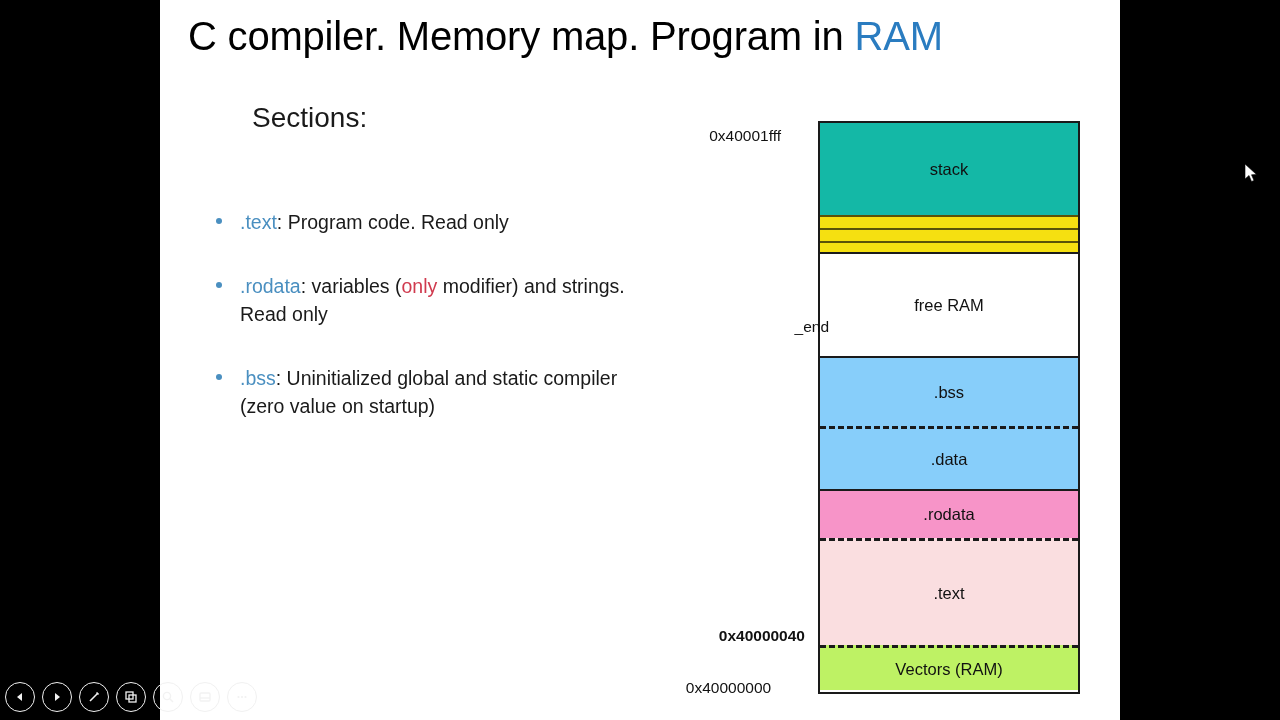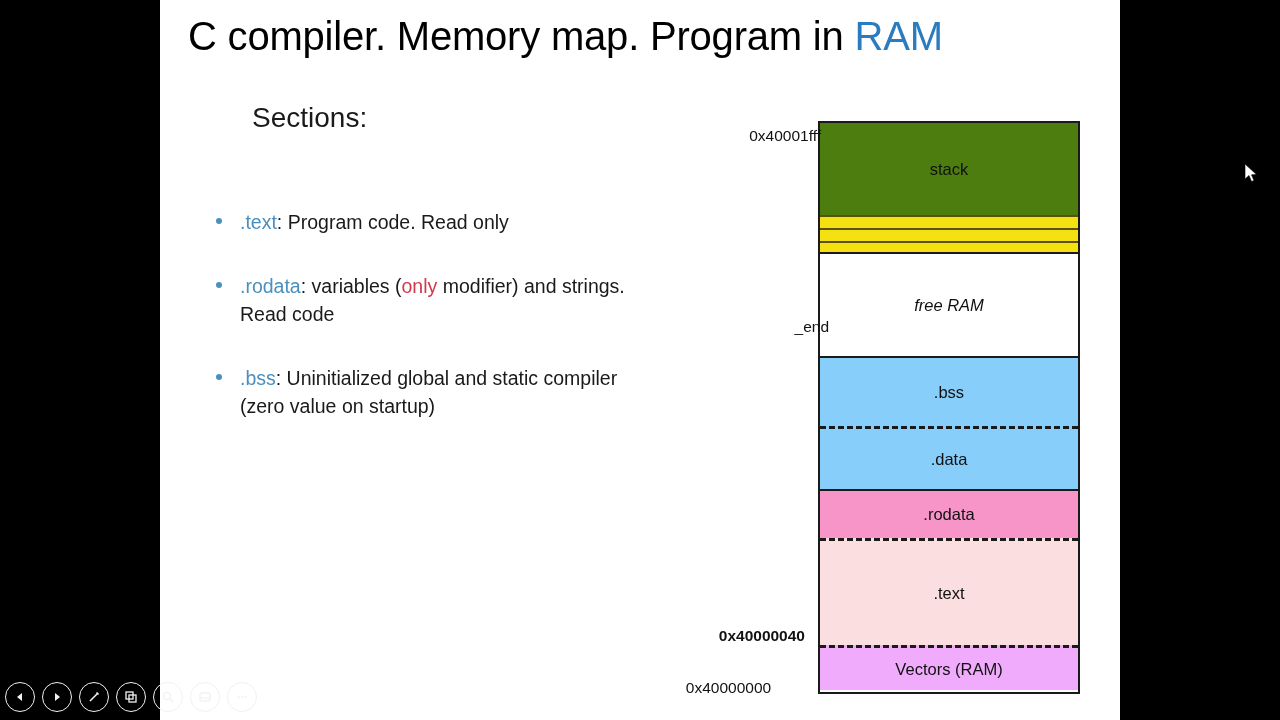--- a/index.html
+++ b/index.html
@@ -137,67 +137,67 @@
 
     <div id="bullets">
 
       <div class="bullet-row">
         <span class="bullet-dot"></span>
         <span class="sec-name">.text</span><span>: Program code. Read only</span>
       </div>
 
       <div class="bullet-row">
         <span class="bullet-dot"></span>
-        <span class="sec-name">.rodata</span><span>: variables (</span><span class="const-kw">only</span><span> modifier) and strings.</span><br><span>Read code</span>
+        <span class="sec-name">.rodata</span><span>: variables (</span><span class="const-kw">only</span><span> modifier) and strings.</span><br><span>Read only</span>
       </div>
 
 
       <div class="bullet-row">
         <span class="bullet-dot"></span>
         <span class="sec-name">.bss</span><span>: Uninitialized global and static compiler</span><br><span>(zero value on startup)</span>
       </div>
 
     </div>
 
     <div id="memmap">
 
-      <div class="mblock" id="blk-stack" style="height:92px;background:#4d7c0f;">
+      <div class="mblock" id="blk-stack" style="height:92px;background:#14b8a6;">
         <span>stack</span>
       </div>
       <div class="mblock" id="blk-s1" style="height:13px;background:#f5e011;border-top:2px solid #5a5208;"></div>
       <div class="mblock" id="blk-s2" style="height:13px;background:#f5e011;border-top:2px solid #5a5208;"></div>
       <div class="mblock" id="blk-s3" style="height:13px;background:#f5e011;border-top:2px solid #5a5208;border-bottom:2.5px solid #1a1a1a;"></div>
 
-      <div class="mblock" id="blk-free" style="height:104px;background:#ffffff;border-bottom:2.5px solid #1a1a1a;font-style:italic;">
+      <div class="mblock" id="blk-free" style="height:104px;background:#ffffff;border-bottom:2.5px solid #1a1a1a;">
         <span>free RAM</span>
       </div>
 
       <div class="mblock" id="blk-bss" style="height:68px;background:#87cefa;">
         <span>.bss</span>
       </div>
 
       <div class="mblock" id="blk-data" style="height:65px;background:#87cefa;border-top:3px dashed #1a1a1a;border-bottom:2.5px solid #1a1a1a;">
         <span>.data</span>
       </div>
 
       <div class="mblock" id="blk-rodata" style="height:47px;background:#f794c8;">
         <span>.rodata</span>
       </div>
 
       <div class="mblock" id="blk-text" style="height:107px;background:#fadee0;border-top:3px dashed #1a1a1a;">
         <span>.text</span>
       </div>
 
-      <div class="mblock" id="blk-vectors" style="height:45px;background:#f0abfc;border-top:3px dashed #1a1a1a;">
+      <div class="mblock" id="blk-vectors" style="height:45px;background:#bef264;border-top:3px dashed #1a1a1a;">
         <span>Vectors (RAM)</span>
       </div>
 
     </div>
 
-    <div class="addr" style="left:516px; top:127px; width:145px;text-align:right;">0x40001fff</div>
+    <div class="addr" style="left:476px; top:127px; width:145px;text-align:right;">0x40001fff</div>
     <div class="addr" style="left:524px; top:318px; width:145px;">_end</div>
     <div class="addr" style="left:500px; top:627px; width:145px;font-weight:bold;">0x40000040</div>
     <div class="addr" style="left:492px; top:679px; width:153px;text-align:center;">0x40000000</div>
 
   </div>
 
   <div id="toolbar">
 
     <div class="tb-btn">
       <svg width="12" height="12" viewBox="0 0 12 12">

